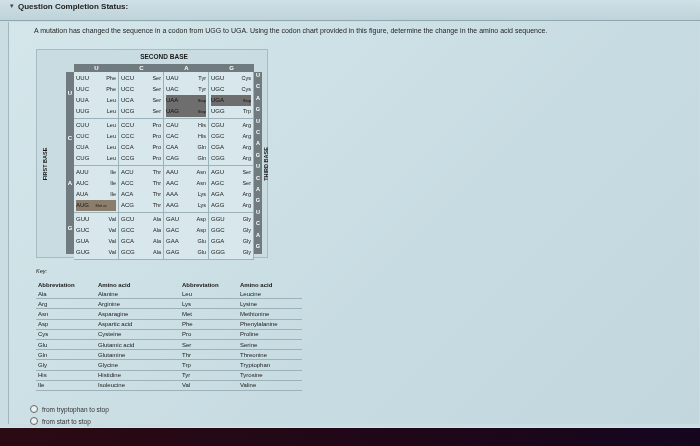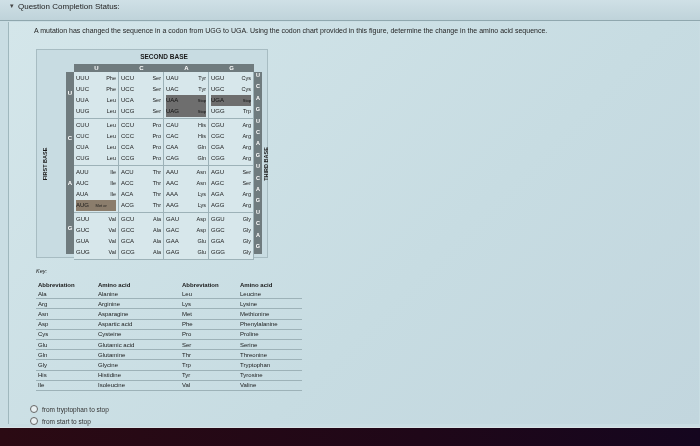--- a/index.html
+++ b/index.html
@@ -1,18 +1,18 @@
 <!DOCTYPE html>
 <html><head>
 <meta charset="utf-8">
 <style>
   html,body{margin:0;padding:0;}
   body{width:700px;height:446px;overflow:hidden;background:#c9dde3;font-family:"Liberation Sans",sans-serif;color:#1a1a1a;position:relative;}
   .topbar{position:absolute;left:0;top:0;width:700px;height:20px;background:linear-gradient(#cfe0e6,#bfd3da);border-bottom:1px solid #8fa7ae;}
-  .topbar .title{position:absolute;left:18px;top:2px;font-size:8px;font-weight:normal;color:#222;}
+  .topbar .title{position:absolute;left:18px;top:2px;font-size:8px;font-weight:bold;color:#222;}
   .topbar .caret{position:absolute;left:10px;top:2px;font-size:7px;color:#444;}
   .qpanel{position:absolute;left:8px;top:22px;width:690px;height:402px;background:linear-gradient(135deg,#d4e6ea,#c7dce2 60%,#c2d6de);border-left:1px solid #9fb7bd;}
   .question{position:absolute;left:34px;top:27px;font-size:7px;color:#1f1f1f;}
   .codon{position:absolute;left:36px;top:49px;width:230px;height:207px;border:1px solid #a7bcc2;background:#c8dce2;}
   .codon .hdr{position:absolute;left:37px;top:0;width:180px;height:14px;text-align:center;font-size:6.5px;font-weight:bold;line-height:14px;}
   .codon .secrow{position:absolute;left:37px;top:14px;width:180px;height:8px;background:#6f7b7e;display:flex;}
   .codon .secrow span{flex:1;text-align:center;color:#fff;font-size:6px;font-weight:bold;line-height:8px;}
   .firstlbl{position:absolute;left:2px;top:95px;width:14px;height:40px;}
   .firstlbl span{display:block;transform:rotate(-90deg);transform-origin:center;font-size:5.5px;font-weight:bold;white-space:nowrap;position:absolute;left:-10px;top:16px;}
   .thirdlbl{position:absolute;left:222px;top:95px;width:14px;height:40px;}

